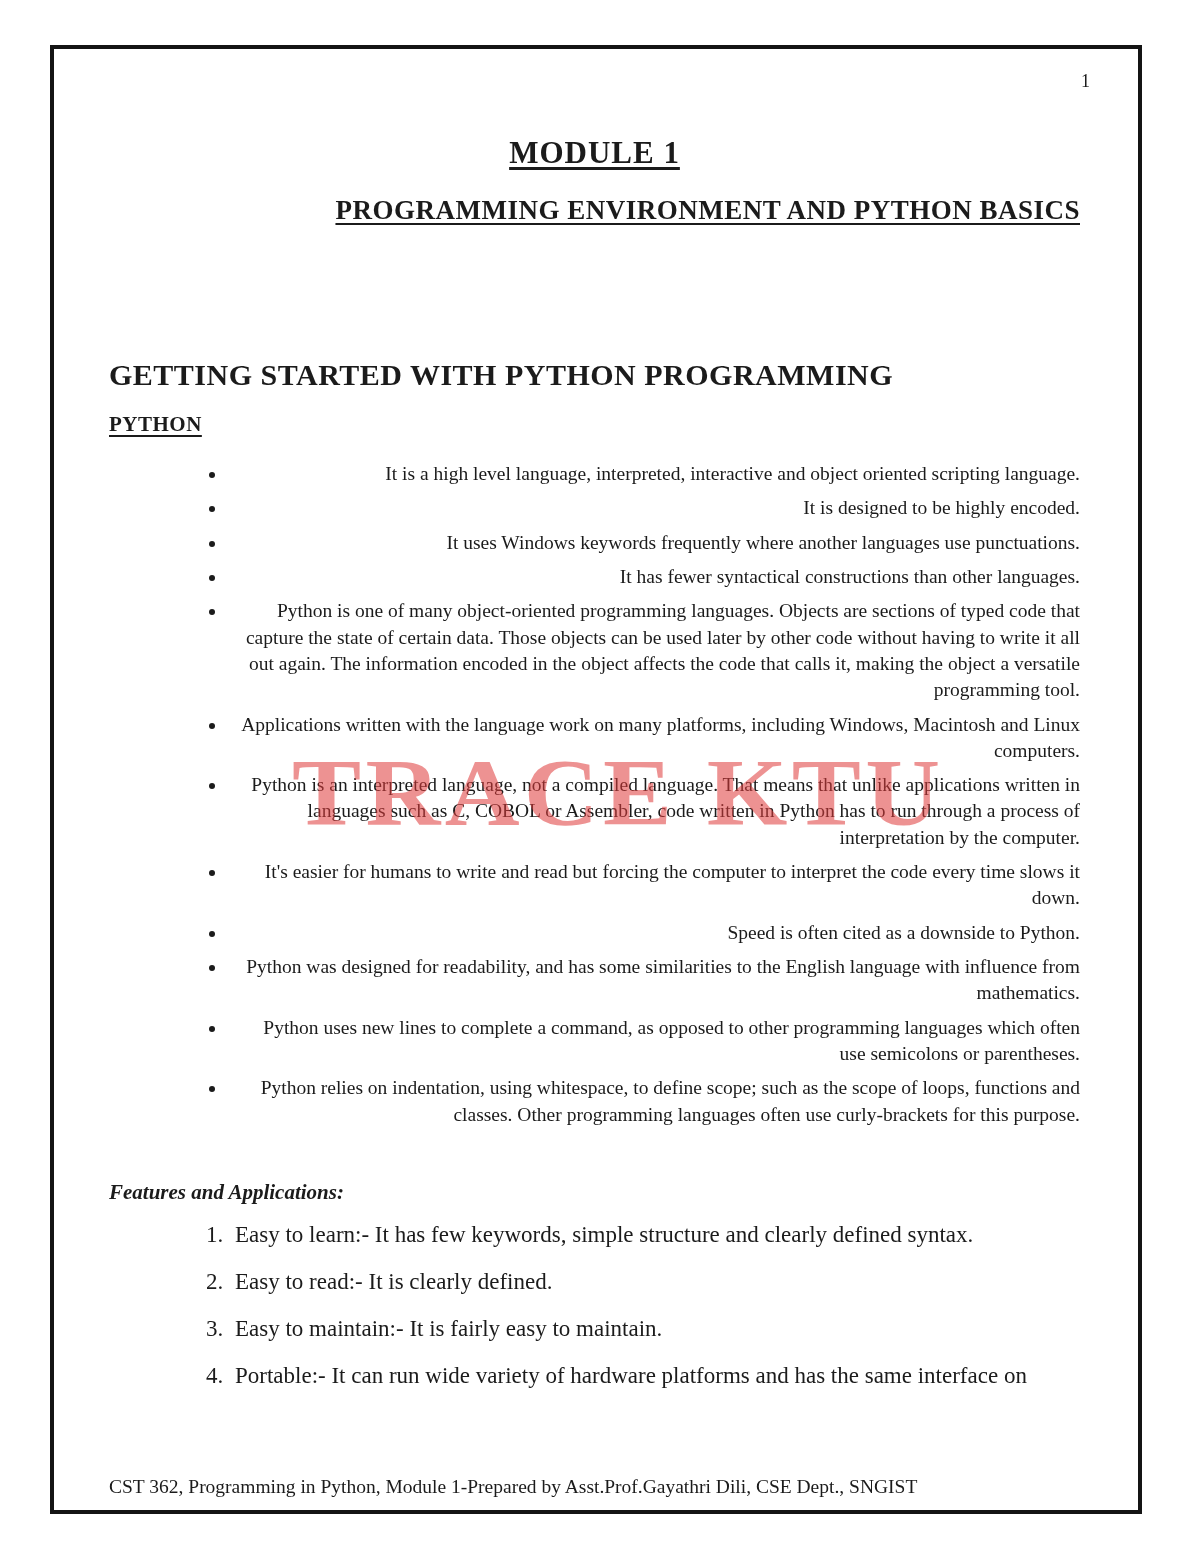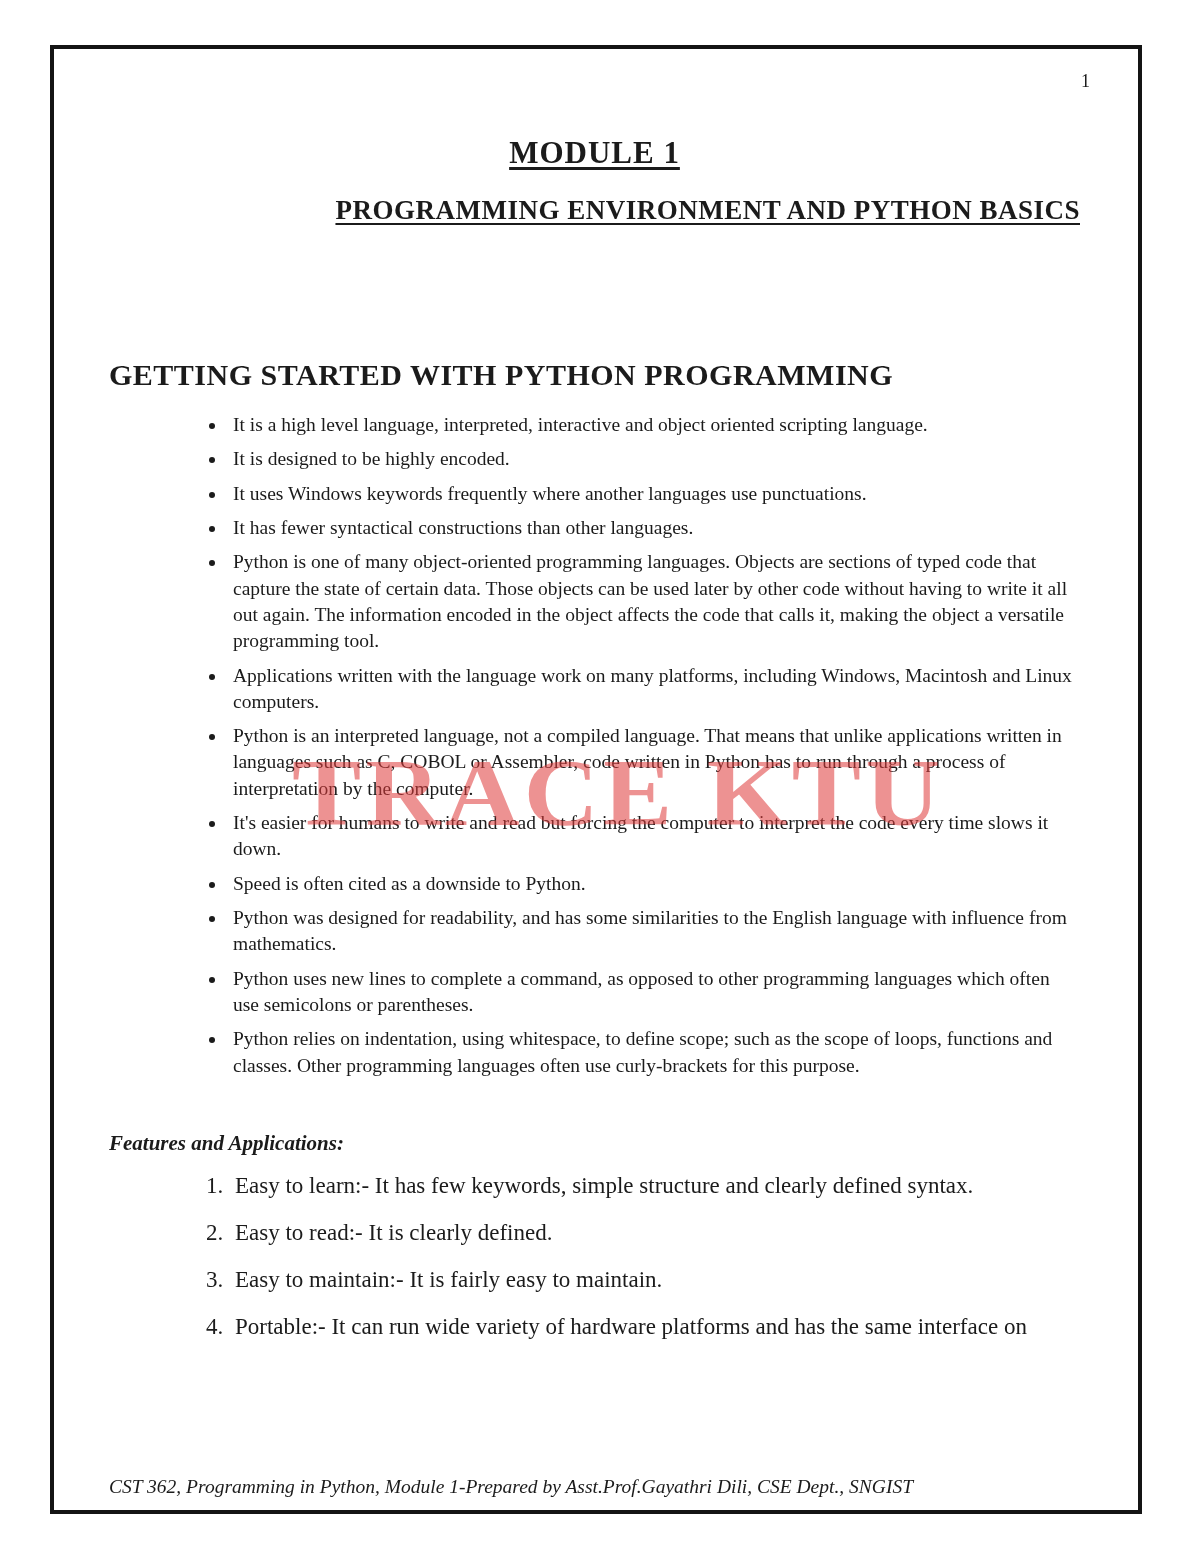--- a/index.html
+++ b/index.html
@@ -69,20 +69,21 @@
   }
   ul.bullets {
     margin: 0;
     padding-left: 118px;
     font-size: 19.5px;
     line-height: 1.35;
   }
   ul.bullets li {
     margin-bottom: 8px;
     padding-left: 6px;
+    text-align: right;
   }
   .features-heading {
     margin: 52px 0 14px 0;
     font-size: 21px;
     font-weight: bold;
     font-style: italic;
   }
   ol.features {
     margin: 12px;
     padding-left: 108px;
@@ -92,21 +93,20 @@
   ol.features li {
     margin-bottom: 16px;
     padding-left: 6px;
   }
   .footer {
     position: absolute;
     left: 55px;
     right: 55px;
     bottom: 12px;
     font-size: 19.5px;
-    font-style: italic;
     margin: 0;
   }
   .watermark {
     position: absolute;
     top: 688px;
     left: 238px;
     font-size: 96px;
     font-weight: bold;
     letter-spacing: 4px;
     opacity: 0.55;
@@ -124,20 +124,21 @@
   <div class="border-box" style="border-color: rgb(20, 20, 20);">
 
     <div class="page-number">1</div>
 
     <h1 class="title">MODULE 1</h1>
 
     <h2 class="subtitle">PROGRAMMING ENVIRONMENT AND PYTHON BASICS</h2>
 
     <h3 class="section-heading">GETTING STARTED WITH PYTHON PROGRAMMING</h3>
 
+    <h4 class="subheading">PYTHON</h4>
 
     <ul class="bullets">
 
         <li>It is a high level language, interpreted, interactive and object oriented scripting language.</li>
 
         <li>It is designed to be highly encoded.</li>
 
         <li>It uses Windows keywords frequently where another languages use punctuations.</li>
 
         <li>It has fewer syntactical constructions than other languages.</li>

